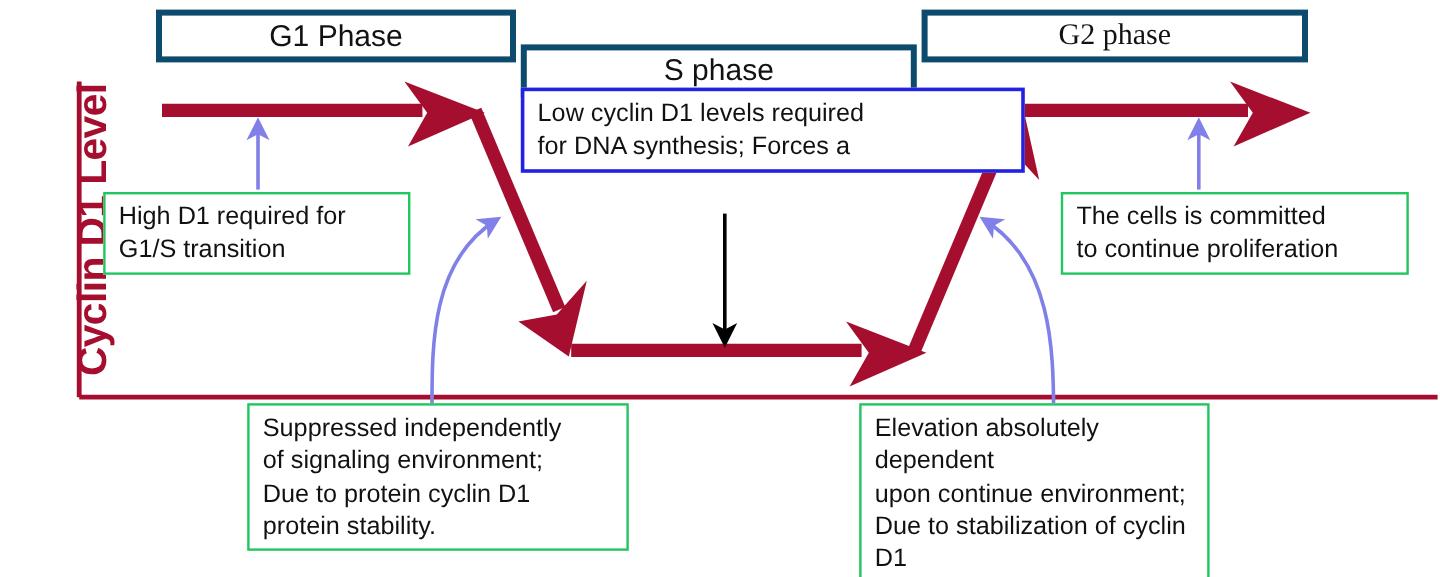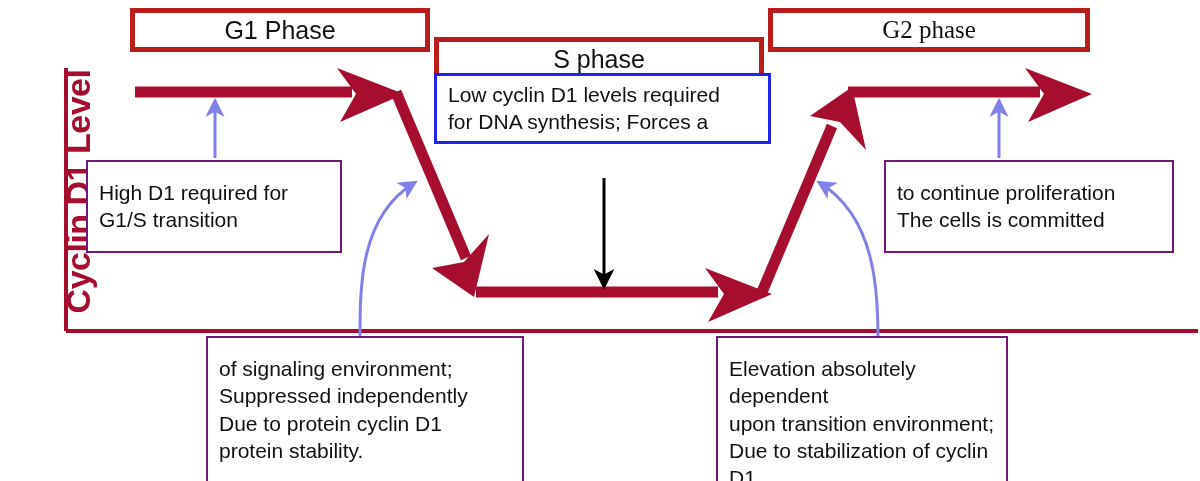--- a/index.html
+++ b/index.html
@@ -24,44 +24,44 @@
     color:#A50E2E;
     letter-spacing:-0.5px;
     white-space:nowrap;
   }
 
   
   .phase-box{
     position:absolute;
     top:8px;height:44px;
     box-sizing:border-box;
-    border:5px solid #b91c1c;
+    border:5px solid #0c4a6e;
     background:#ffffff;
     display:flex;align-items:center;justify-content:center;
     font-size:25px;color:#121212;
   }
   #phase-0{left:130px;width:300px;}
   #phase-1{left:434px;width:330px;margin-top:29px;}
   #phase-2{left:768px;width:322px;font-family:Liberation Serif, serif;}
 
   
   .callout{
     position:absolute;
     box-sizing:border-box;
     background:#ffffff;
-    border:2px solid #701a75;
-    padding:17px 11px;
+    border:2px solid #22c55e;
+    padding:5px 11px;
     font-size:21px;
     line-height:1.30;
     color:#111111;
   }
   .callout.primary{border:3px solid #2222E2;}
 
   #callout-g1{left:86px;top:160px;width:256px;}
-  #callout-center{left:434px;top:73px;width:337px;padding:5px 11px;}
+  #callout-center{left:434px;top:73px;width:420px;padding:5px 11px;}
   #callout-g2{left:884px;top:160px;width:290px;}
   #callout-suppress{left:206px;top:336px;width:318px;}
   #callout-elevate{left:716px;top:336px;width:292px;}
 
   
   #art{position:absolute;left:0;top:0;width:1200px;height:481px;}
 </style>
 </head>
 <body>
 
@@ -137,30 +137,30 @@
     <div>High D1 required for</div>
     <div>G1/S transition</div>
   </div>
 
   <div class="callout primary" id="callout-center">
     <div>Low cyclin D1 levels required</div>
     <div>for DNA synthesis;  Forces a</div>
   </div>
 
   <div class="callout" id="callout-g2">
+    <div>The cells is committed</div>
     <div>to continue proliferation</div>
-    <div>The cells is committed</div>
   </div>
 
   <div class="callout" id="callout-suppress">
+    <div>Suppressed independently</div>
     <div>of signaling environment;</div>
-    <div>Suppressed independently</div>
     <div>Due to protein cyclin D1</div>
     <div>protein stability.</div>
   </div>
 
   <div class="callout" id="callout-elevate">
     <div>Elevation absolutely dependent</div>
-    <div>upon transition environment;</div>
+    <div>upon continue environment;</div>
     <div>Due to stabilization of cyclin D1</div>
   </div>
 
 </div>
 
 </body></html>

